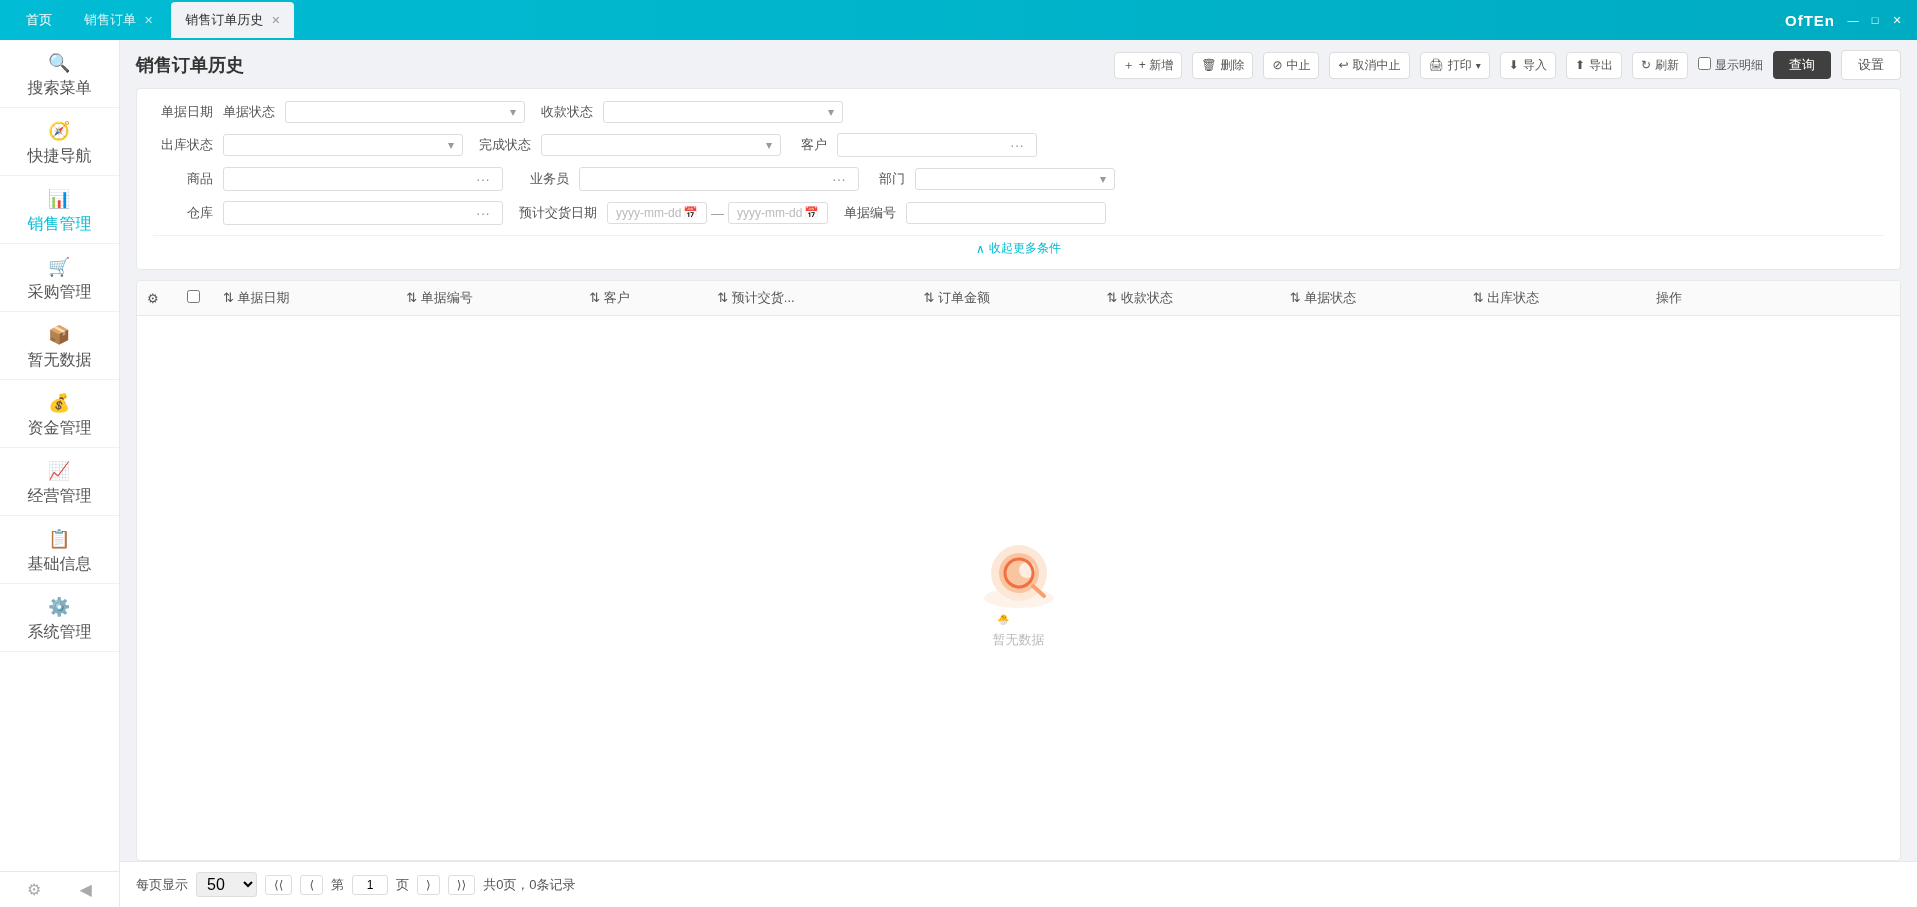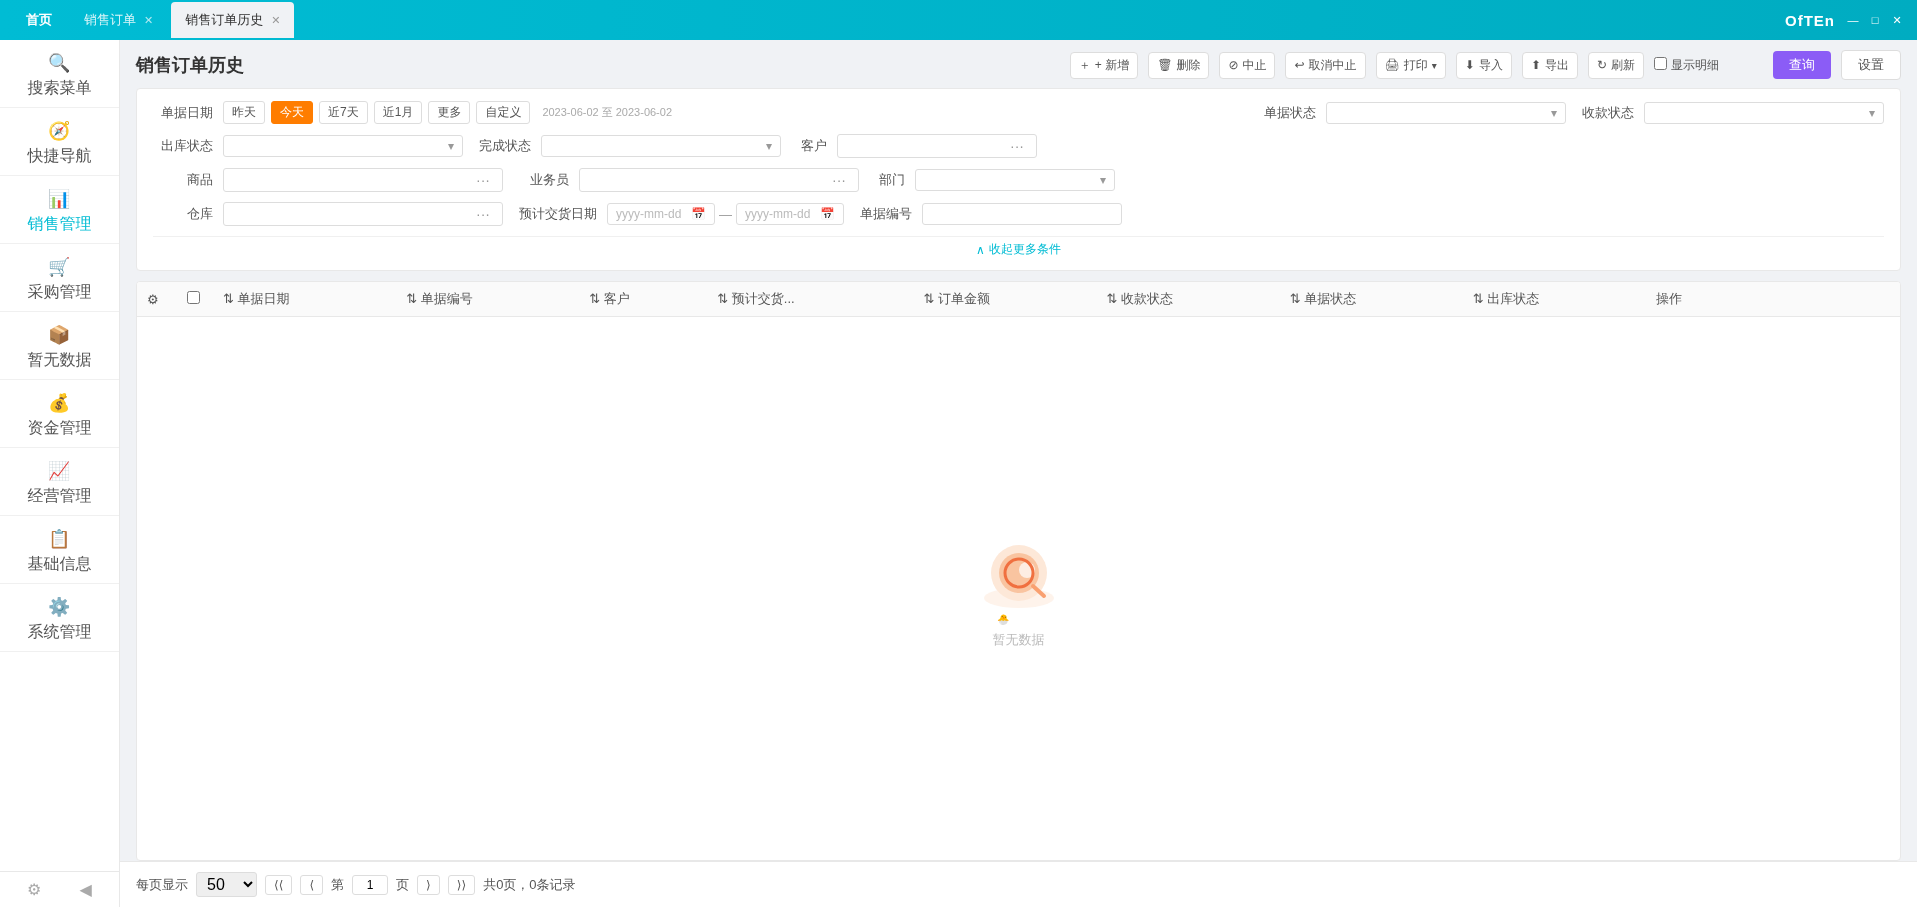--- a/index.html
+++ b/index.html
@@ -32,21 +32,20 @@
       color: rgba(255,255,255,0.85);
       background: transparent;
       height: 36px;
     }
     .tab-item.active {
       background: #f0f2f5;
       color: #333;
     }
     .tab-item.home {
       color: white;
-      font-weight: bold;
     }
     .tab-close {
       font-size: 11px;
       color: rgba(255,255,255,0.7);
       cursor: pointer;
       margin-left: 2px;
     }
     .tab-item.active .tab-close {
       color: #999;
     }
@@ -155,28 +154,27 @@
       gap: 4px;
       padding: 4px 8px;
       border: 1px solid #ddd;
       border-radius: 4px;
       background: white;
       cursor: pointer;
       font-size: 12px;
       color: #555;
     }
     .btn-primary {
-      background: #8b5cf6;
+      background: #404040;
       color: white;
       border: none;
       padding: 5px 16px;
       border-radius: 4px;
       cursor: pointer;
       font-size: 13px;
-      margin-left: 44px;
     }
     .btn-setting {
       background: white;
       color: #555;
       border: 1px solid #ddd;
       padding: 5px 16px;
       border-radius: 4px;
       cursor: pointer;
       font-size: 13px;
     }
@@ -259,21 +257,21 @@
       cursor: pointer;
       font-size: 14px;
       padding: 0 4px;
     }
     .date-input {
       border: 1px solid #ddd;
       border-radius: 3px;
       padding: 3px 8px;
       font-size: 12px;
       color: #bbb;
-      width: 108px;
+      width: 100px;
       display: flex;
       align-items: center;
       justify-content: space-between;
     }
     .date-separator {
       color: #999;
       padding: 0 4px;
     }
     .collapse-more {
       display: flex;
@@ -482,31 +480,20 @@
         </label>
         <button class="btn-primary">查询</button>
         <button class="btn-setting">设置</button>
       </div>
     </div>
 
     <div class="filter-area">
 
       <div class="filter-row">
         <span class="filter-label">单据日期</span>
-        <div class="filter-content">
-          <button class="date-btn">昨天</button>
-          <button class="date-btn active">今天</button>
-          <button class="date-btn">近7天</button>
-          <button class="date-btn">近1月</button>
-          <button class="date-btn">更多</button>
-          <button class="date-btn">自定义</button>
-          <div style="display:flex;flex-direction:column;margin-left:6px;">
-            <span style="font-size:11px;color:#aaa;">2023-06-02 至 2023-06-02</span>
-          </div>
-        </div>
         <span class="filter-label" style="min-width:60px;">单据状态</span>
         <div class="filter-select filter-select-wide" style="min-width:240px;">
           <span style="color:#ccc;"> </span>
           <span class="chevron-down"></span>
         </div>
         <span class="filter-label" style="min-width:60px;margin-left:16px;">收款状态</span>
         <div class="filter-select filter-select-wide" style="min-width:240px;">
           <span style="color:#ccc;"> </span>
           <span class="chevron-down"></span>
         </div>

